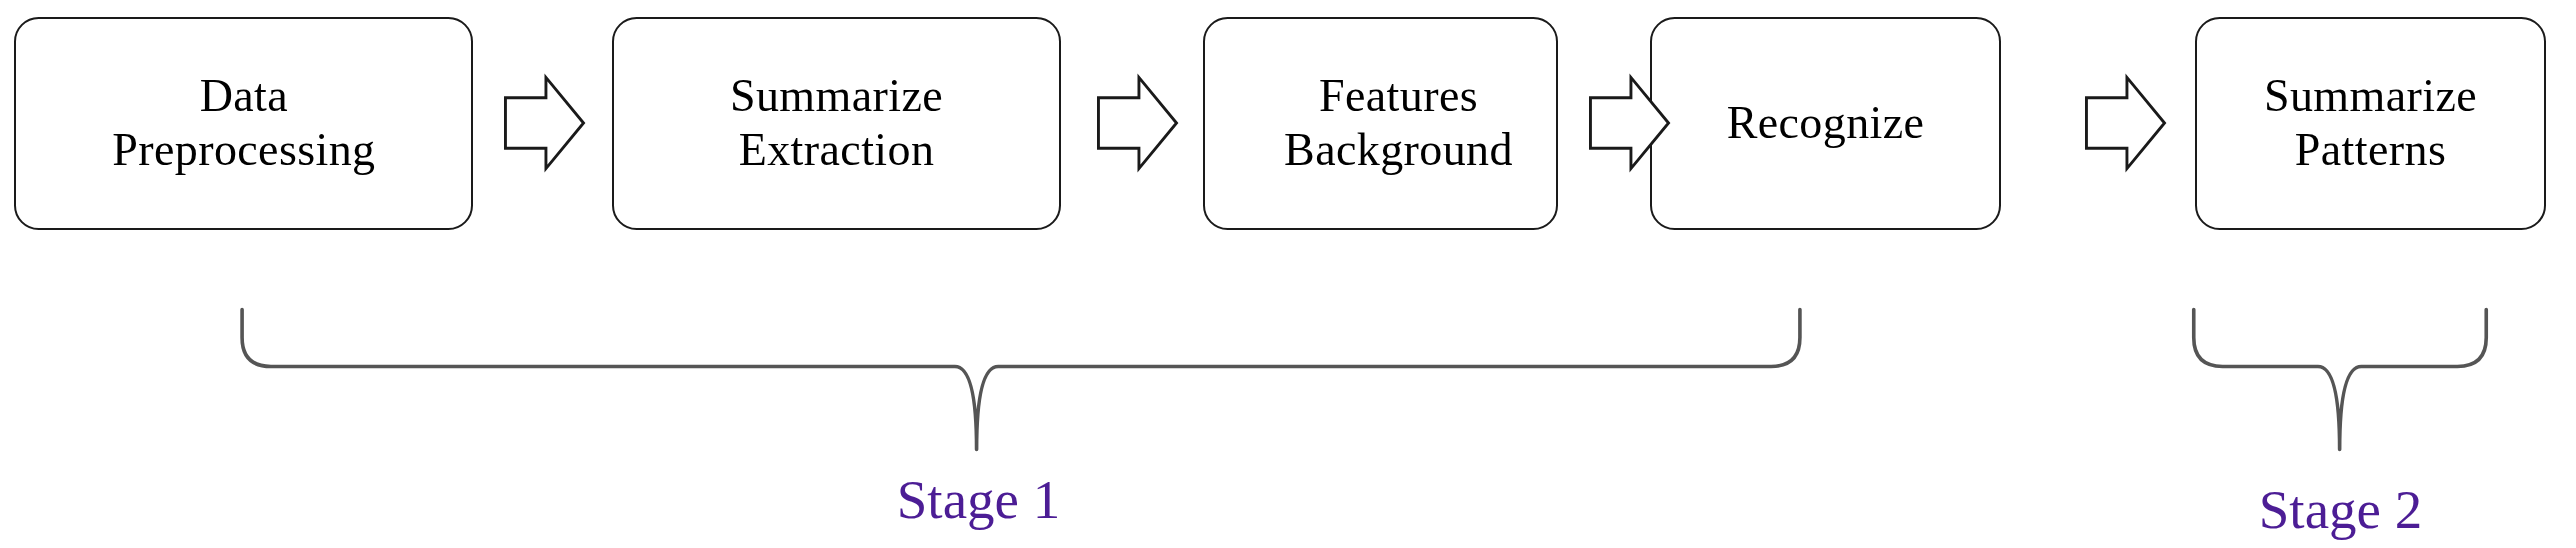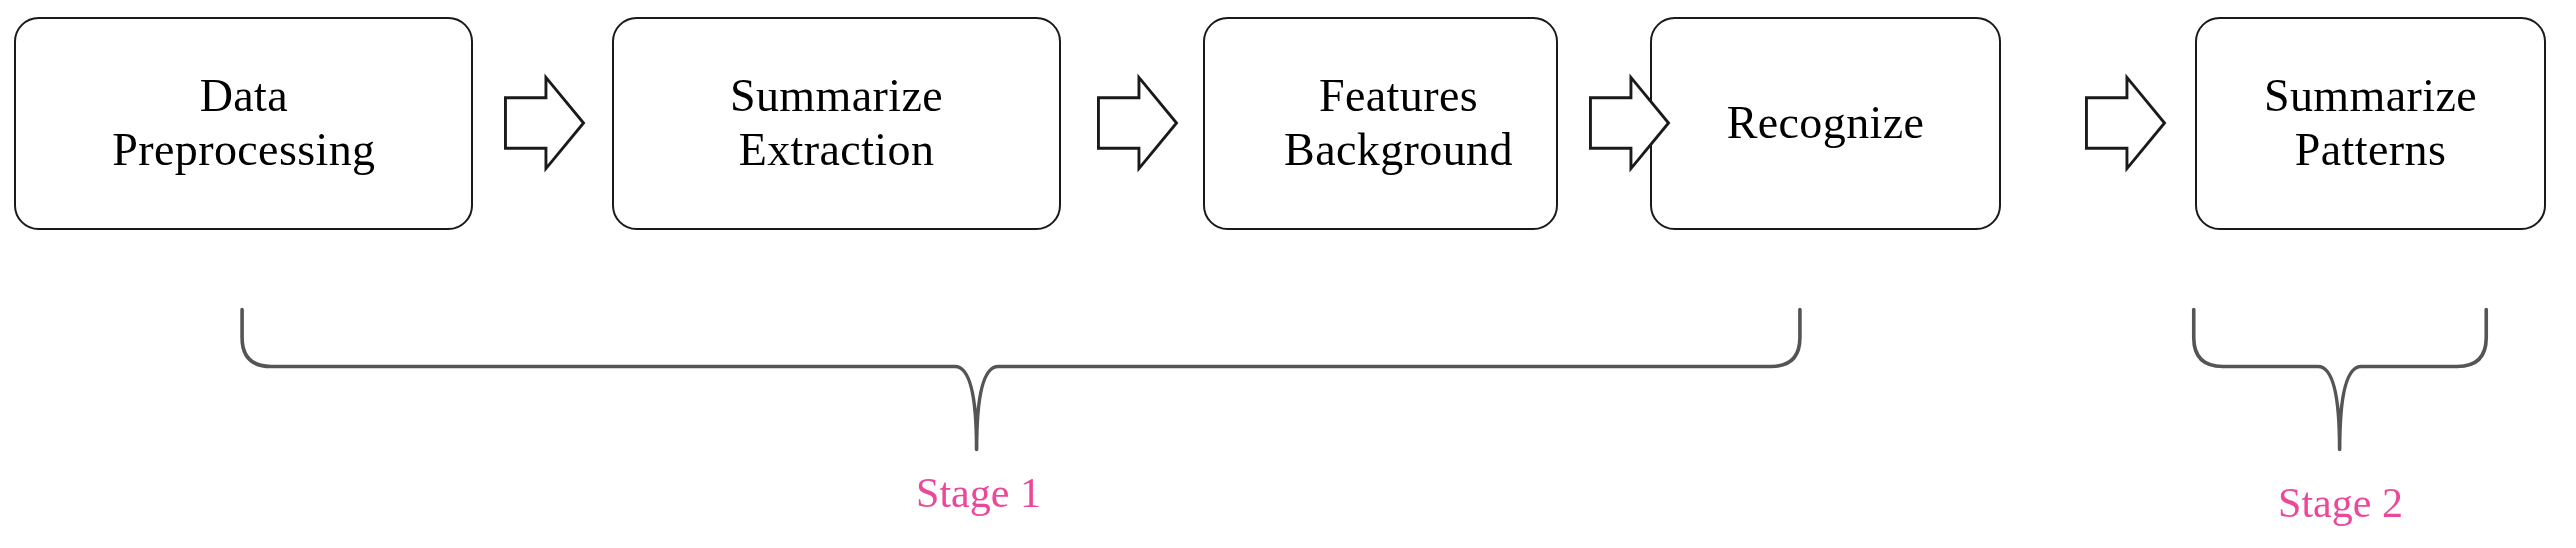--- a/index.html
+++ b/index.html
@@ -47,25 +47,25 @@
   }
   .brace-wrap {
     position: absolute;
   }
   .brace-wrap svg {
     display: block;
     overflow: visible;
   }
   .stage-label {
     position: absolute;
-    font-size: 42px;
+    font-size: 55px;
     line-height: 1;
     white-space: nowrap;
     text-align: center;
-    color: #ec4899;
+    color: #4c1d95;
   }
 </style>
 </head>
 <body>
 
 <div id="canvas">
 
   <div class="stage-box" id="box-0" style="left: 14.4px; top: 16.6px; width: 459px; height: 213px; border-color: rgb(26, 26, 26);">
     <span class="line">Data</span>
     <span class="line">Preprocessing</span>

